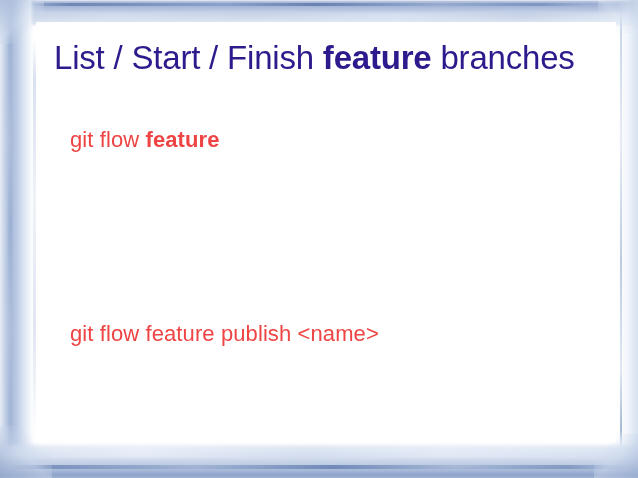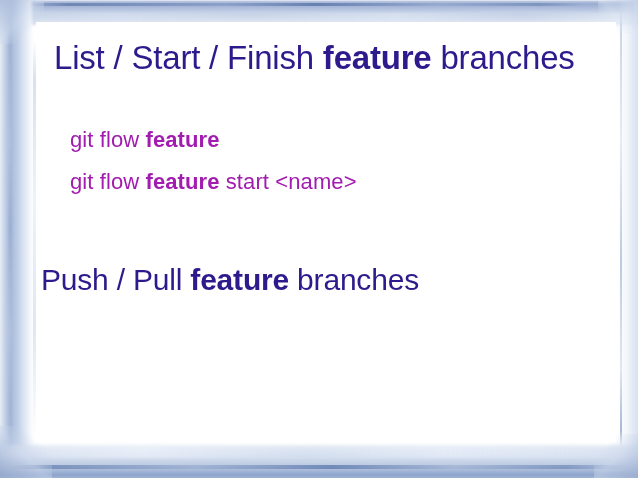--- a/index.html
+++ b/index.html
@@ -295,21 +295,21 @@
     color: #2e1a8c;
     letter-spacing: -0.2px;
     white-space: nowrap;
   }
 
   .cmd-line {
     position: absolute;
     left: 70px;
     font-size: 22px;
     line-height: 28px;
-    color: #a21caf;
+    color: #ef4444;
     white-space: nowrap;
     letter-spacing: 0.1px;
     text-align: center;
   }
 
   .cmd-1 { top: 126px; }
   .cmd-2 { top: 168px; }
   .cmd-3 { top: 209px; }
   .cmd-4 { top: 320px; }
   .cmd-5 { top: 360px; }
@@ -347,21 +347,20 @@
   </div>
 
   <div class="paper"></div>
 
   <div class="content">
 
     <div class="slide-title"><span>List / Start / Finish </span><span class="kw">feature</span><span> branches</span></div>
 
     <div class="cmd-line cmd-1"><span>git flow </span><span class="kw">feature</span><span></span></div>
 
-    <div class="cmd-line cmd-2"><span>git flow </span><span class="kw">feature</span><span> start &lt;name&gt;</span></div>
-
-
-    <div class="section-heading"><span>Push / Pull </span><span class="kw">feature</span><span> branches</span></div>
-
+
+
+
+    <div class="cmd-line cmd-4">git flow feature publish &lt;name&gt;</div>
 
 
   </div>
 </div>
 
 </body></html>

